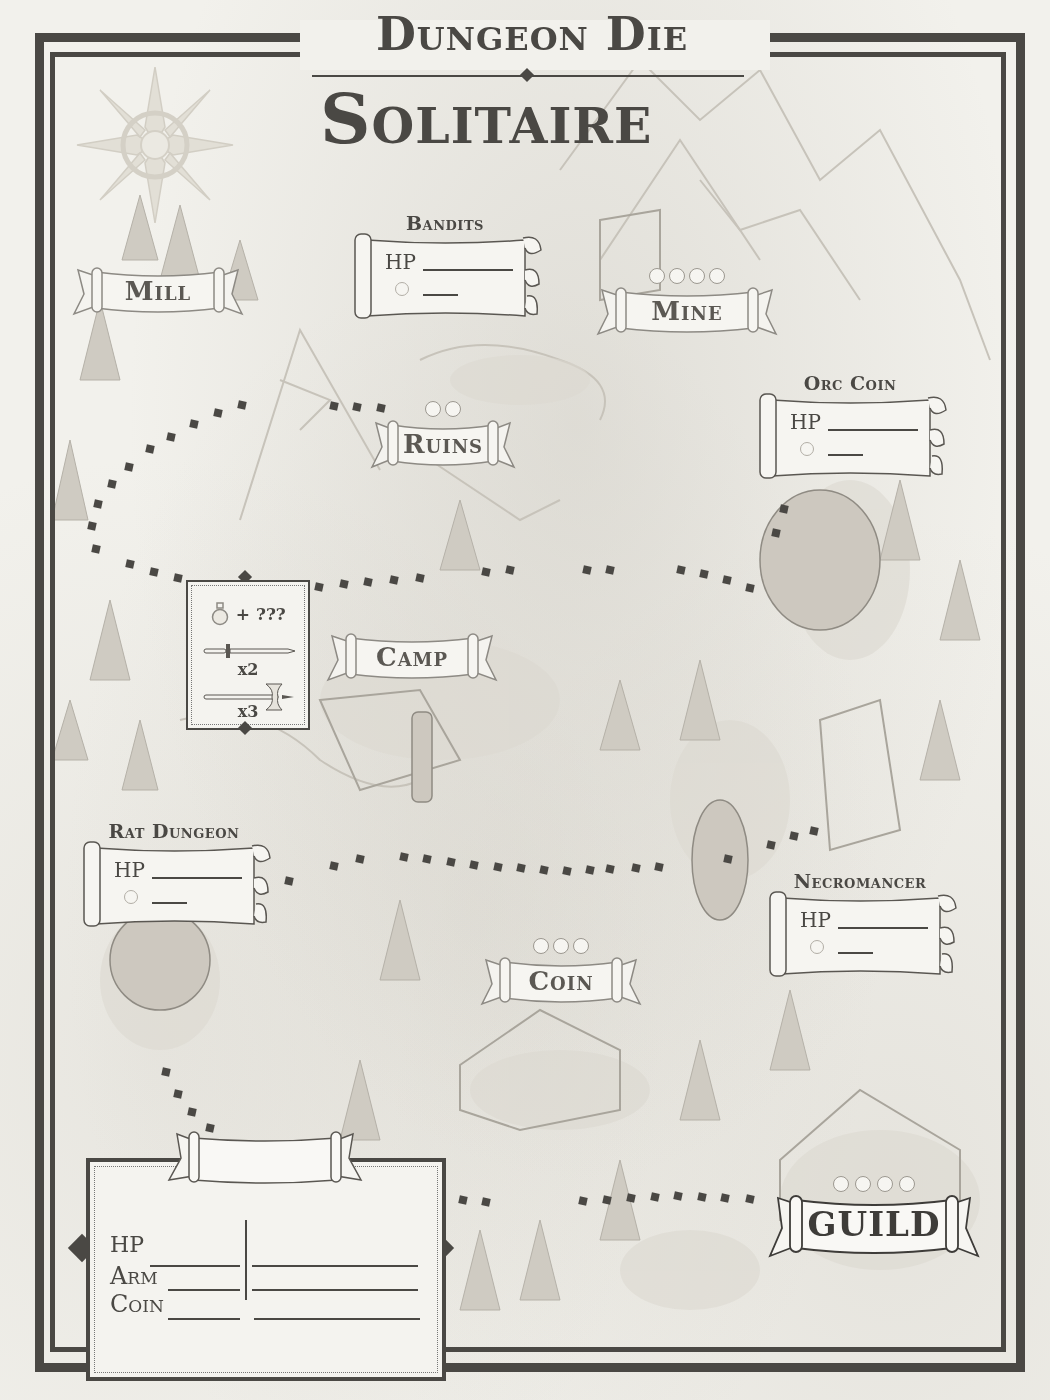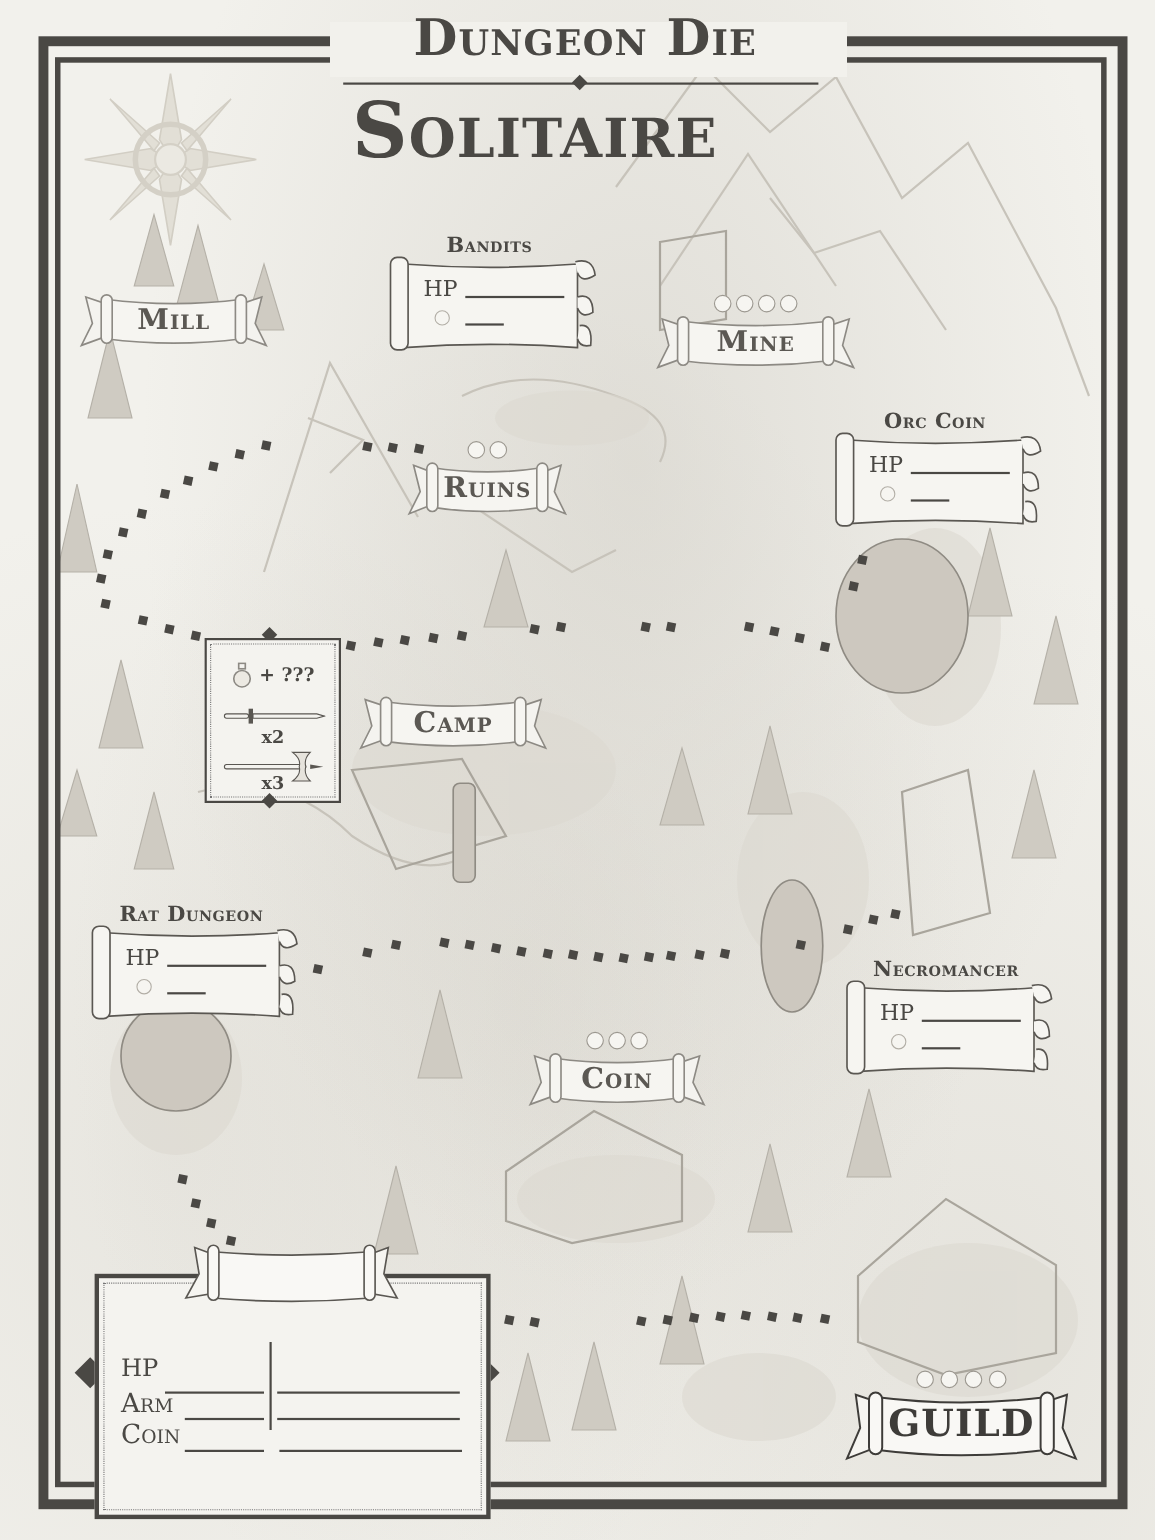--- a/index.html
+++ b/index.html
@@ -327,21 +327,21 @@
   <svg width="170" height="60">
     <path d="M10 8 L28 14 L28 44 L6 52 L16 32 Z" fill="#f4f3ef" stroke="#8d8a84" stroke-width="1.5"></path>
     <path d="M160 8 L142 14 L142 44 L164 52 L154 32 Z" fill="#f4f3ef" stroke="#8d8a84" stroke-width="1.5"></path>
     <path d="M28 10 Q85 18 142 10 L142 46 Q85 54 28 46 Z" fill="#f6f5f1" stroke="#8d8a84" stroke-width="1.5"></path>
     <rect x="24" y="6" width="10" height="44" rx="5" fill="#f6f5f1" stroke="#8d8a84" stroke-width="1.5"></rect>
     <rect x="136" y="6" width="10" height="44" rx="5" fill="#f6f5f1" stroke="#8d8a84" stroke-width="1.5"></rect>
   </svg>
   <div class="label">Coin</div>
 </div>
 
-<div class="banner" style="left:764px;top:1258px;width:220px;height:70px;">
+<div class="banner" style="left:764px;top:1188px;width:220px;height:70px;">
   <div class="pips" style="top:-12px;gap:6px;">
     <div class="pip"></div>
     <div class="pip"></div>
     <div class="pip"></div>
     <div class="pip"></div>
   </div>
   <svg width="220" height="72">
     <path d="M14 10 L32 16 L32 58 L6 68 L18 40 Z" fill="#f6f5f1" stroke="#3e3c39" stroke-width="1.8"></path>
     <path d="M206 10 L188 16 L188 58 L214 68 L202 40 Z" fill="#f6f5f1" stroke="#3e3c39" stroke-width="1.8"></path>
     <path d="M32 12 Q110 22 188 12 L188 60 Q110 70 32 60 Z" fill="#f9f8f5" stroke="#3e3c39" stroke-width="1.8"></path>

